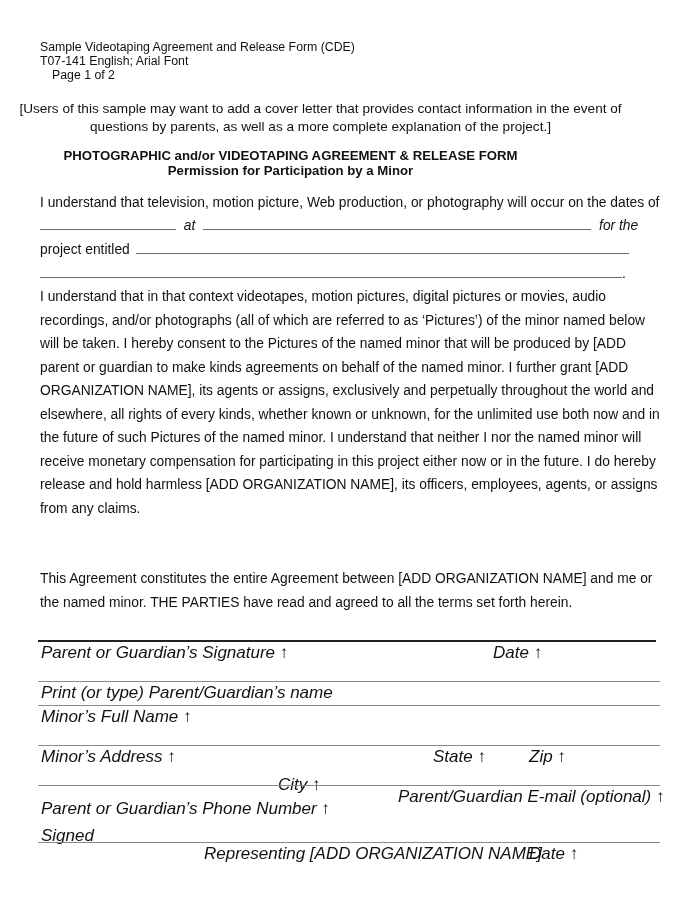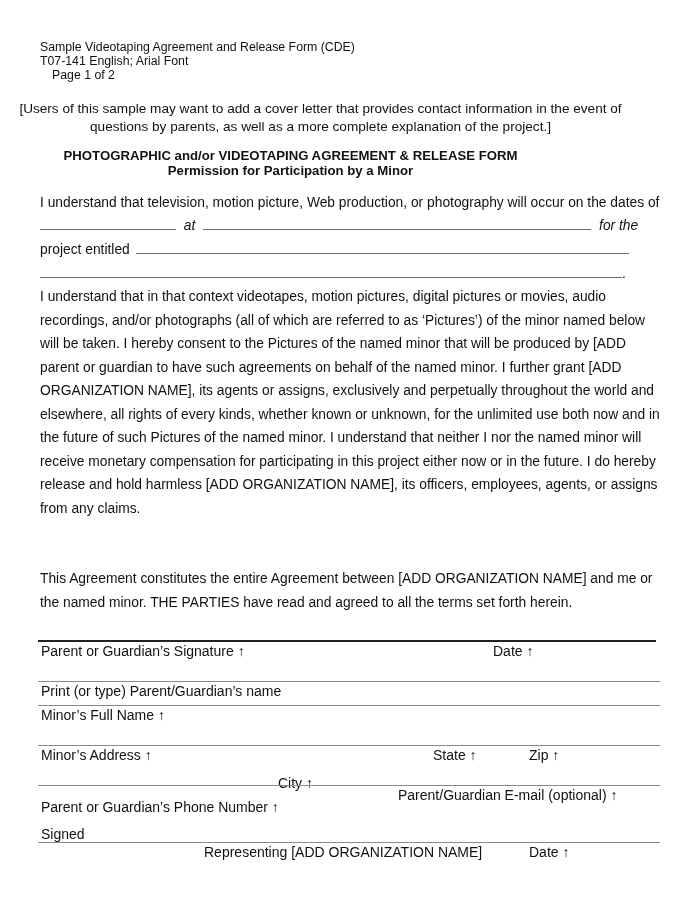--- a/index.html
+++ b/index.html
@@ -7,21 +7,21 @@
       width: 695px; height: 900px; position: relative; overflow: hidden;
       font-family: "Liberation Sans", sans-serif; color: #111111;
     }
     .abs { position: absolute; white-space: nowrap; }
     .hdr { left: 40px; font-size: 12.3px; line-height: 13.5px; }
     .note { left: 0; width: 641px; text-align: center; font-size: 13.6px; line-height: 19px; }
     .title { left: 0; width: 581px; text-align: center; font-size: 13.2px; font-weight: bold; line-height: 16px; }
     .body { left: 40px; font-size: 13.8px; line-height: 23.5px; width: 620px; }
     .rule { position: absolute; left: 38px; height: 1px; background: #8a8a8a; width: 622px; }
     .rule.strong { height: 2px; background: #222222; width: 618px; }
-    .lbl { position: absolute; font-size: 14px; white-space: nowrap; }
+    .lbl { position: absolute; font-size: 17px; white-space: nowrap; font-style: italic; }
     .blank { display: inline-block; border-bottom: 1px solid #666; height: 14px; vertical-align: baseline; }
   </style>
 </head>
 <body>
 
 <div class="abs hdr" style="top:41px;">Sample Videotaping Agreement and Release Form (CDE)</div>
 <div class="abs hdr" style="top:55px;">T07-141 English; Arial Font</div>
 <div class="abs hdr" style="top:69px;margin-left:12px;">Page 1 of 2</div>
 
 <div class="abs note" style="top:99px;">[Users of this sample may want to add a cover letter that provides contact information in the event of</div>
@@ -45,21 +45,21 @@
 </div>
 
 <div class="abs body" style="top:262px;">
   <span class="blank" style="width:582px;"></span><span>.</span>
 </div>
 
 <div class="abs body" style="top:285px;">
   <div>I understand that in that context videotapes, motion pictures, digital pictures or movies, audio</div>
   <div>recordings, and/or photographs (all of which are referred to as ‘Pictures’) of the minor named below</div>
   <div>will be taken. I hereby consent to the Pictures of the named minor that will be produced by [ADD</div>
-  <div>parent or guardian to have such agreements on behalf of the named minor. I further grant [ADD</div>
+  <div>parent or guardian to make kinds agreements on behalf of the named minor. I further grant [ADD</div>
   <div>ORGANIZATION NAME], its agents or assigns, exclusively and perpetually throughout the world and</div>
   <div>elsewhere, all rights of every kinds, whether known or unknown, for the unlimited use both now and in</div>
   <div>the future of such Pictures of the named minor. I understand that neither I nor the named minor will</div>
   <div>receive monetary compensation for participating in this project either now or in the future. I do hereby</div>
   <div>release and hold harmless [ADD ORGANIZATION NAME], its officers, employees, agents, or assigns</div>
   <div>from any claims.</div>
 </div>
 
 <div class="abs body" style="top:567px;">
   <div>This Agreement constitutes the entire Agreement between [ADD ORGANIZATION NAME] and me or</div>

